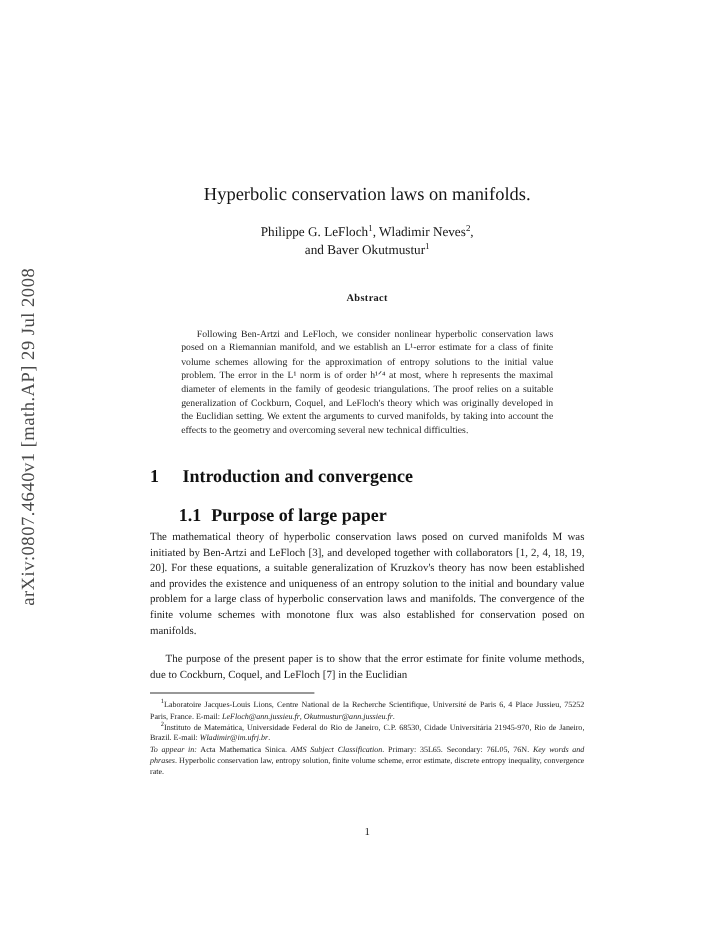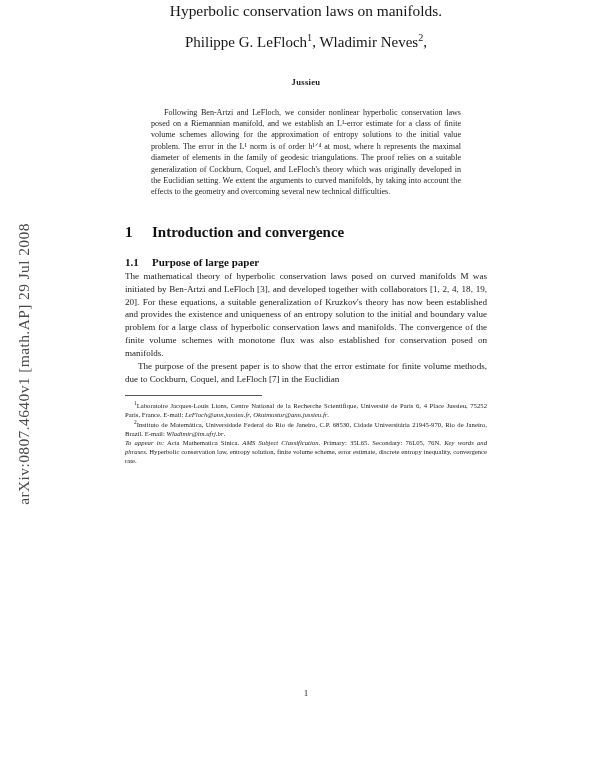--- a/index.html
+++ b/index.html
@@ -42,31 +42,32 @@
   
   .page {
     position: absolute;
     left: 125px;
     top: 0;
     width: 362px;
     height: 776px;
   }
 
   .title {
+    margin-top: 152px;
     text-align: center;
     font-size: 15.4px;
     line-height: 21px;
     color: #161616;
   }
   .title .line { display: block; }
 
   .authors {
     margin-top: 14px;
     text-align: center;
-    font-size: 15px;
+    font-size: 11px;
     line-height: 14.5px;
     color: #161616;
   }
   .authors .line { display: block; }
 
   sup {
     font-size: 0.68em;
     vertical-align: super;
     line-height: 0;
   }
@@ -96,36 +97,37 @@
     margin-top: 26px;
     font-size: 15px;
     font-weight: bold;
     color: #111;
     display: flex;
   }
   .h1 .num { width: 27px; flex: none; }
 
   .h2 {
     margin-top: 15px;
-    font-size: 11px;
+    font-size: 15px;
     font-weight: bold;
     color: #111;
     display: flex;
+    margin-left: 24px;
   }
   .h2 .num { width: 27px; flex: none; }
 
   
   .para {
     margin-top: 2px;
     font-size: 9.1px;
     line-height: 12.9px;
     text-align: justify;
     color: #1b1b1b;
   }
-  .para.indent { text-indent: 13px; margin-top: 0; font-family: Liberation Serif, serif; }
+  .para.indent { text-indent: 13px; margin-top: 11px; font-family: Liberation Serif, serif; }
 
   em { font-style: italic; }
 
   
   .fn-rule {
     margin-top: 9px;
     width: 137px;
     height: 1px;
     background: #555;
   }
@@ -158,24 +160,25 @@
 </div>
 
 <div class="page">
 
   <div class="title">
     <span class="line">Hyperbolic conservation laws on manifolds.</span>
   </div>
 
   <div class="authors">
     <span class="line"><span>Philippe G. LeFloch</span><sup>1</sup><span>, Wladimir Neves</span><sup>2</sup><span>,</span></span>
+    <span class="line"><span>and Baver Okutmustur</span><sup>1</sup></span>
   </div>
 
   <div class="abstract-block">
-    <div class="abstract-heading">Jussieu</div>
+    <div class="abstract-heading">Abstract</div>
     <div class="abstract-body">Following Ben-Artzi and LeFloch, we consider nonlinear hyperbolic conservation laws posed on a Riemannian manifold, and we establish an L¹-error estimate for a class of finite volume schemes allowing for the approximation of entropy solutions to the initial value problem. The error in the L¹ norm is of order h¹ᐟ⁴ at most, where h represents the maximal diameter of elements in the family of geodesic triangulations. The proof relies on a suitable generalization of Cockburn, Coquel, and LeFloch's theory which was originally developed in the Euclidian setting. We extent the arguments to curved manifolds, by taking into account the effects to the geometry and overcoming several new technical difficulties.</div>
   </div>
 
   <div class="h1">
     <span class="num">1</span>
     <span>Introduction and convergence</span>
   </div>
 
   <div class="h2">
     <span class="num">1.1</span>

